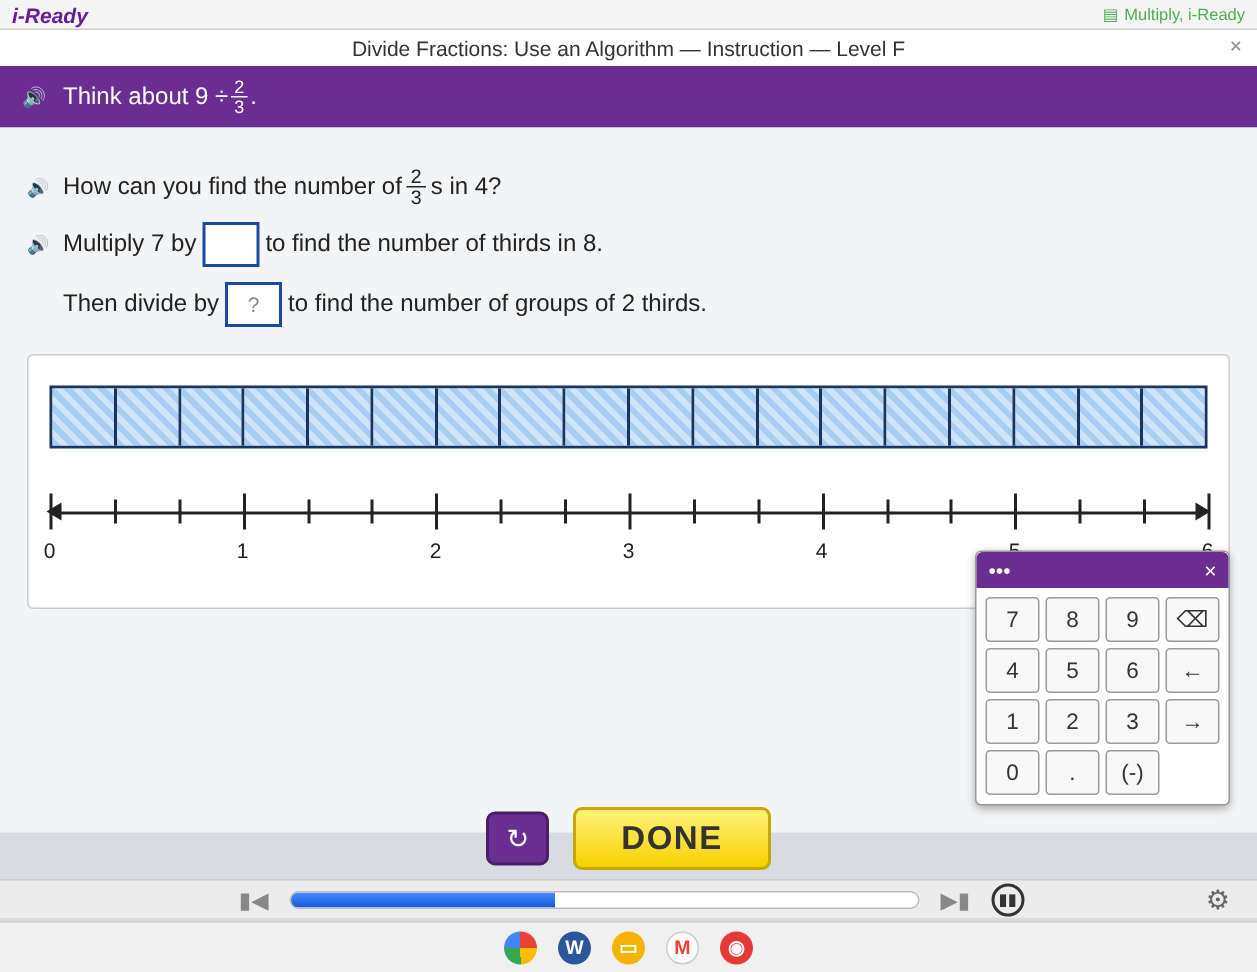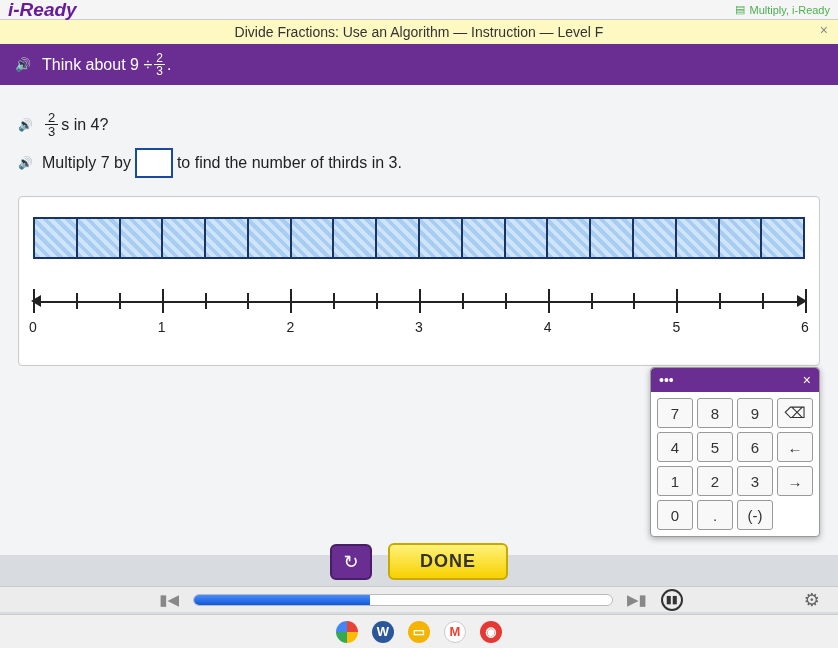--- a/index.html
+++ b/index.html
@@ -15,24 +15,24 @@
     height: 20px;
     background: #f5f5f5;
     border-bottom: 1px solid #ccc;
     display: flex;
     align-items: center;
     padding: 0 8px;
     font-size: 11px;
     color: #444;
     justify-content: space-between;
   }
-  .brand { color: #6a1b9a; font-weight: bold; font-style: italic; font-size: 19px; }
+  .brand { color: #6a1b9a; font-weight: bold; font-style: italic; font-size: 14px; }
   .subject { color: #4caf50; font-size: 11px; display:flex; align-items:center; gap:4px;}
   .header-title {
-    background: #fef9c3;
+    background: #ffffff;
     text-align: center;
     font-size: 14px;
     color: #333;
     padding: 4px 0;
     font-weight: 500;
     position:relative;
   }
   .close-x { position:absolute; right:10px; top:2px; color:#888; font-size:14px; cursor:pointer;}
   .purple-bar {
     background: #6a2d91;
@@ -97,21 +97,21 @@
   .keypad-grid { display:grid; grid-template-columns:repeat(4,1fr); gap:4px; padding:6px;}
   .key { border:1px solid #999; background:#f8f8f8; height:30px; display:flex; align-items:center; justify-content:center; font-size:15px; color:#333; border-radius:3px; cursor:pointer;}
   .bottom-controls {
     position:absolute; left:0; right:0; bottom:68px;
     display:flex; justify-content:center; gap:16px; align-items:center;
   }
   .replay-btn { width:42px; height:36px; background:#6a2d91; border-radius:6px; display:flex; align-items:center; justify-content:center; color:#fff; font-size:18px; border:2px solid #4a1d68; }
   .done-btn {
     background:linear-gradient(#fff27a,#f7d100);
     border:2px solid #c9a800; border-radius:6px;
-    padding:6px 30px; font-size:18px; font-weight:bold; color:#333; letter-spacing:1px;text-align:center;
+    padding:6px 30px; font-size:22px; font-weight:bold; color:#333; letter-spacing:1px;text-align:center;
   }
   .progress-row {
     position:absolute; left:0; right:0; bottom:36px; height:26px;
     display:flex; align-items:center; justify-content:center; gap:10px;
     background:#ececec; border-top:1px solid #ccc; padding:0 14px;
   }
   .pbar { flex:0 0 420px; height:12px; background:#fff; border:1px solid #bbb; border-radius:6px; overflow:hidden;}
   .pfill { height:100%; width:42%; background:linear-gradient(#4a8cff,#1258d6);}
   .nav-ic { color:#888; font-size:15px; cursor:pointer; padding:0 4px;}
   .pause-ic { width:22px;height:22px; border:2px solid #333; border-radius:50%; display:flex; align-items:center; justify-content:center; font-size:11px; color:#333;}
@@ -146,34 +146,40 @@
     <span class="n">2</span>
     <span>3</span>
   </span>
   <span>.</span>
 </div>
 
 <div class="content">
 
   <div class="line">
     <span class="audio-sm">🔊</span>
+    <span>How can you find the number of</span>
     <span class="frac2">
       <span class="n">2</span>
       <span>3</span>
     </span>
     <span>s in 4?</span>
   </div>
 
   <div class="line">
     <span class="audio-sm">🔊</span>
     <span>Multiply 7 by</span>
     <span class="input-box"></span>
-    <span>to find the number of thirds in 3.</span>
-  </div>
-
+    <span>to find the number of thirds in 8.</span>
+  </div>
+
+  <div class="line" style="margin-left:24px">
+    <span>Then divide by</span>
+    <span class="input-box">?</span>
+    <span>to find the number of groups of 2 thirds.</span>
+  </div>
 
   <div class="diagram-panel">
     <div class="bar-row" id="bar-row">
         <div class="cell"></div>
         <div class="cell"></div>
         <div class="cell"></div>
         <div class="cell"></div>
         <div class="cell"></div>
         <div class="cell"></div>
         <div class="cell"></div>

